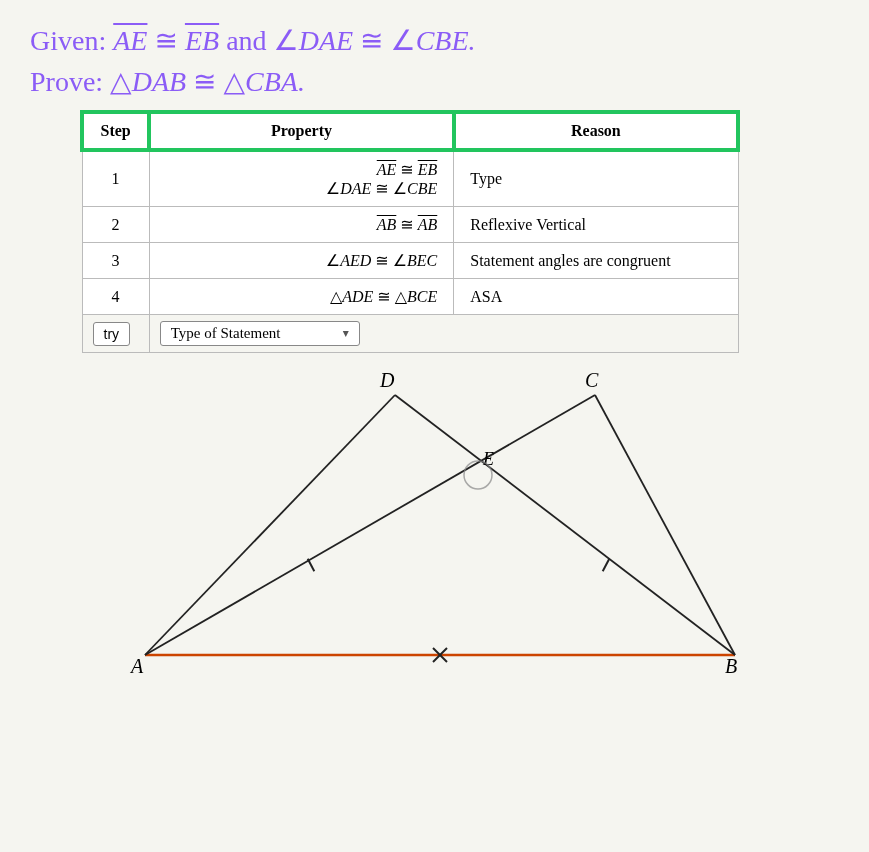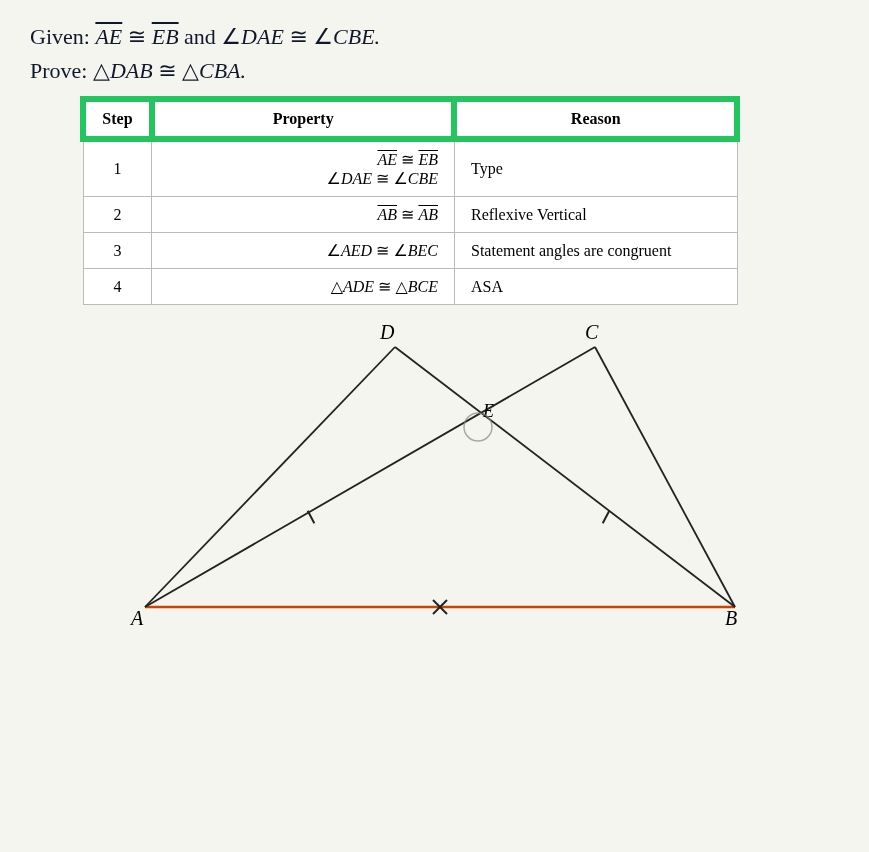--- a/index.html
+++ b/index.html
@@ -4,36 +4,36 @@
   <style>
     * { box-sizing: border-box; margin: 0; padding: 0; }
     body {
       background: #f5f5f0;
       font-family: Georgia, 'Times New Roman', serif;
       padding: 24px 30px;
       width: 869px;
       min-height: 852px;
     }
     .given-line, .prove-line {
-      font-size: 22px;
+      font-size: 28px;
       margin-bottom: 8px;
-      color: #0f172a;
+      color: #8b5cf6;
     }
     .prove-line { margin-bottom: 12px; }
     .math { font-style: italic; }
     .overline { text-decoration: overline; }
     table {
       border-collapse: collapse;
       width: 660px;
       margin-left: 50px;
       margin-bottom: 12px;
     }
     th {
       background: #fff;
-      border: 6px solid #22c55e;
+      border: 4px solid #22c55e;
       padding: 8px 16px;
       font-size: 16px;
       font-weight: bold;
       text-align: center;
     }
     td {
       background: #fff;
       border: 1px solid #bbb;
       padding: 8px 16px;
       font-size: 16px;
@@ -136,20 +136,31 @@
     </tr>
 
     <tr>
       <td class="step-col">4</td>
       <td class="statement-col">
         △<span class="math">ADE</span> ≅ △<span class="math">BCE</span>
       </td>
       <td class="reason-col">ASA</td>
     </tr>
 
+    <tr class="try-row">
+      <td>
+        <button class="try-btn">try</button>
+      </td>
+      <td colspan="2">
+        <div class="dropdown-area">
+          <span>Type of Statement</span>
+          <span class="dropdown-arrow">▾</span>
+        </div>
+      </td>
+    </tr>
   </tbody>
 </table>
 
 <div class="diagram-container">
   <svg width="700" height="310" viewBox="0 0 700 310">
 
     <line x1="60" y1="290" x2="650" y2="290" stroke="#cc4400" stroke-width="2.5"></line>
 
     <line x1="60" y1="290" x2="310" y2="30" stroke="#222" stroke-width="1.8"></line>
 

